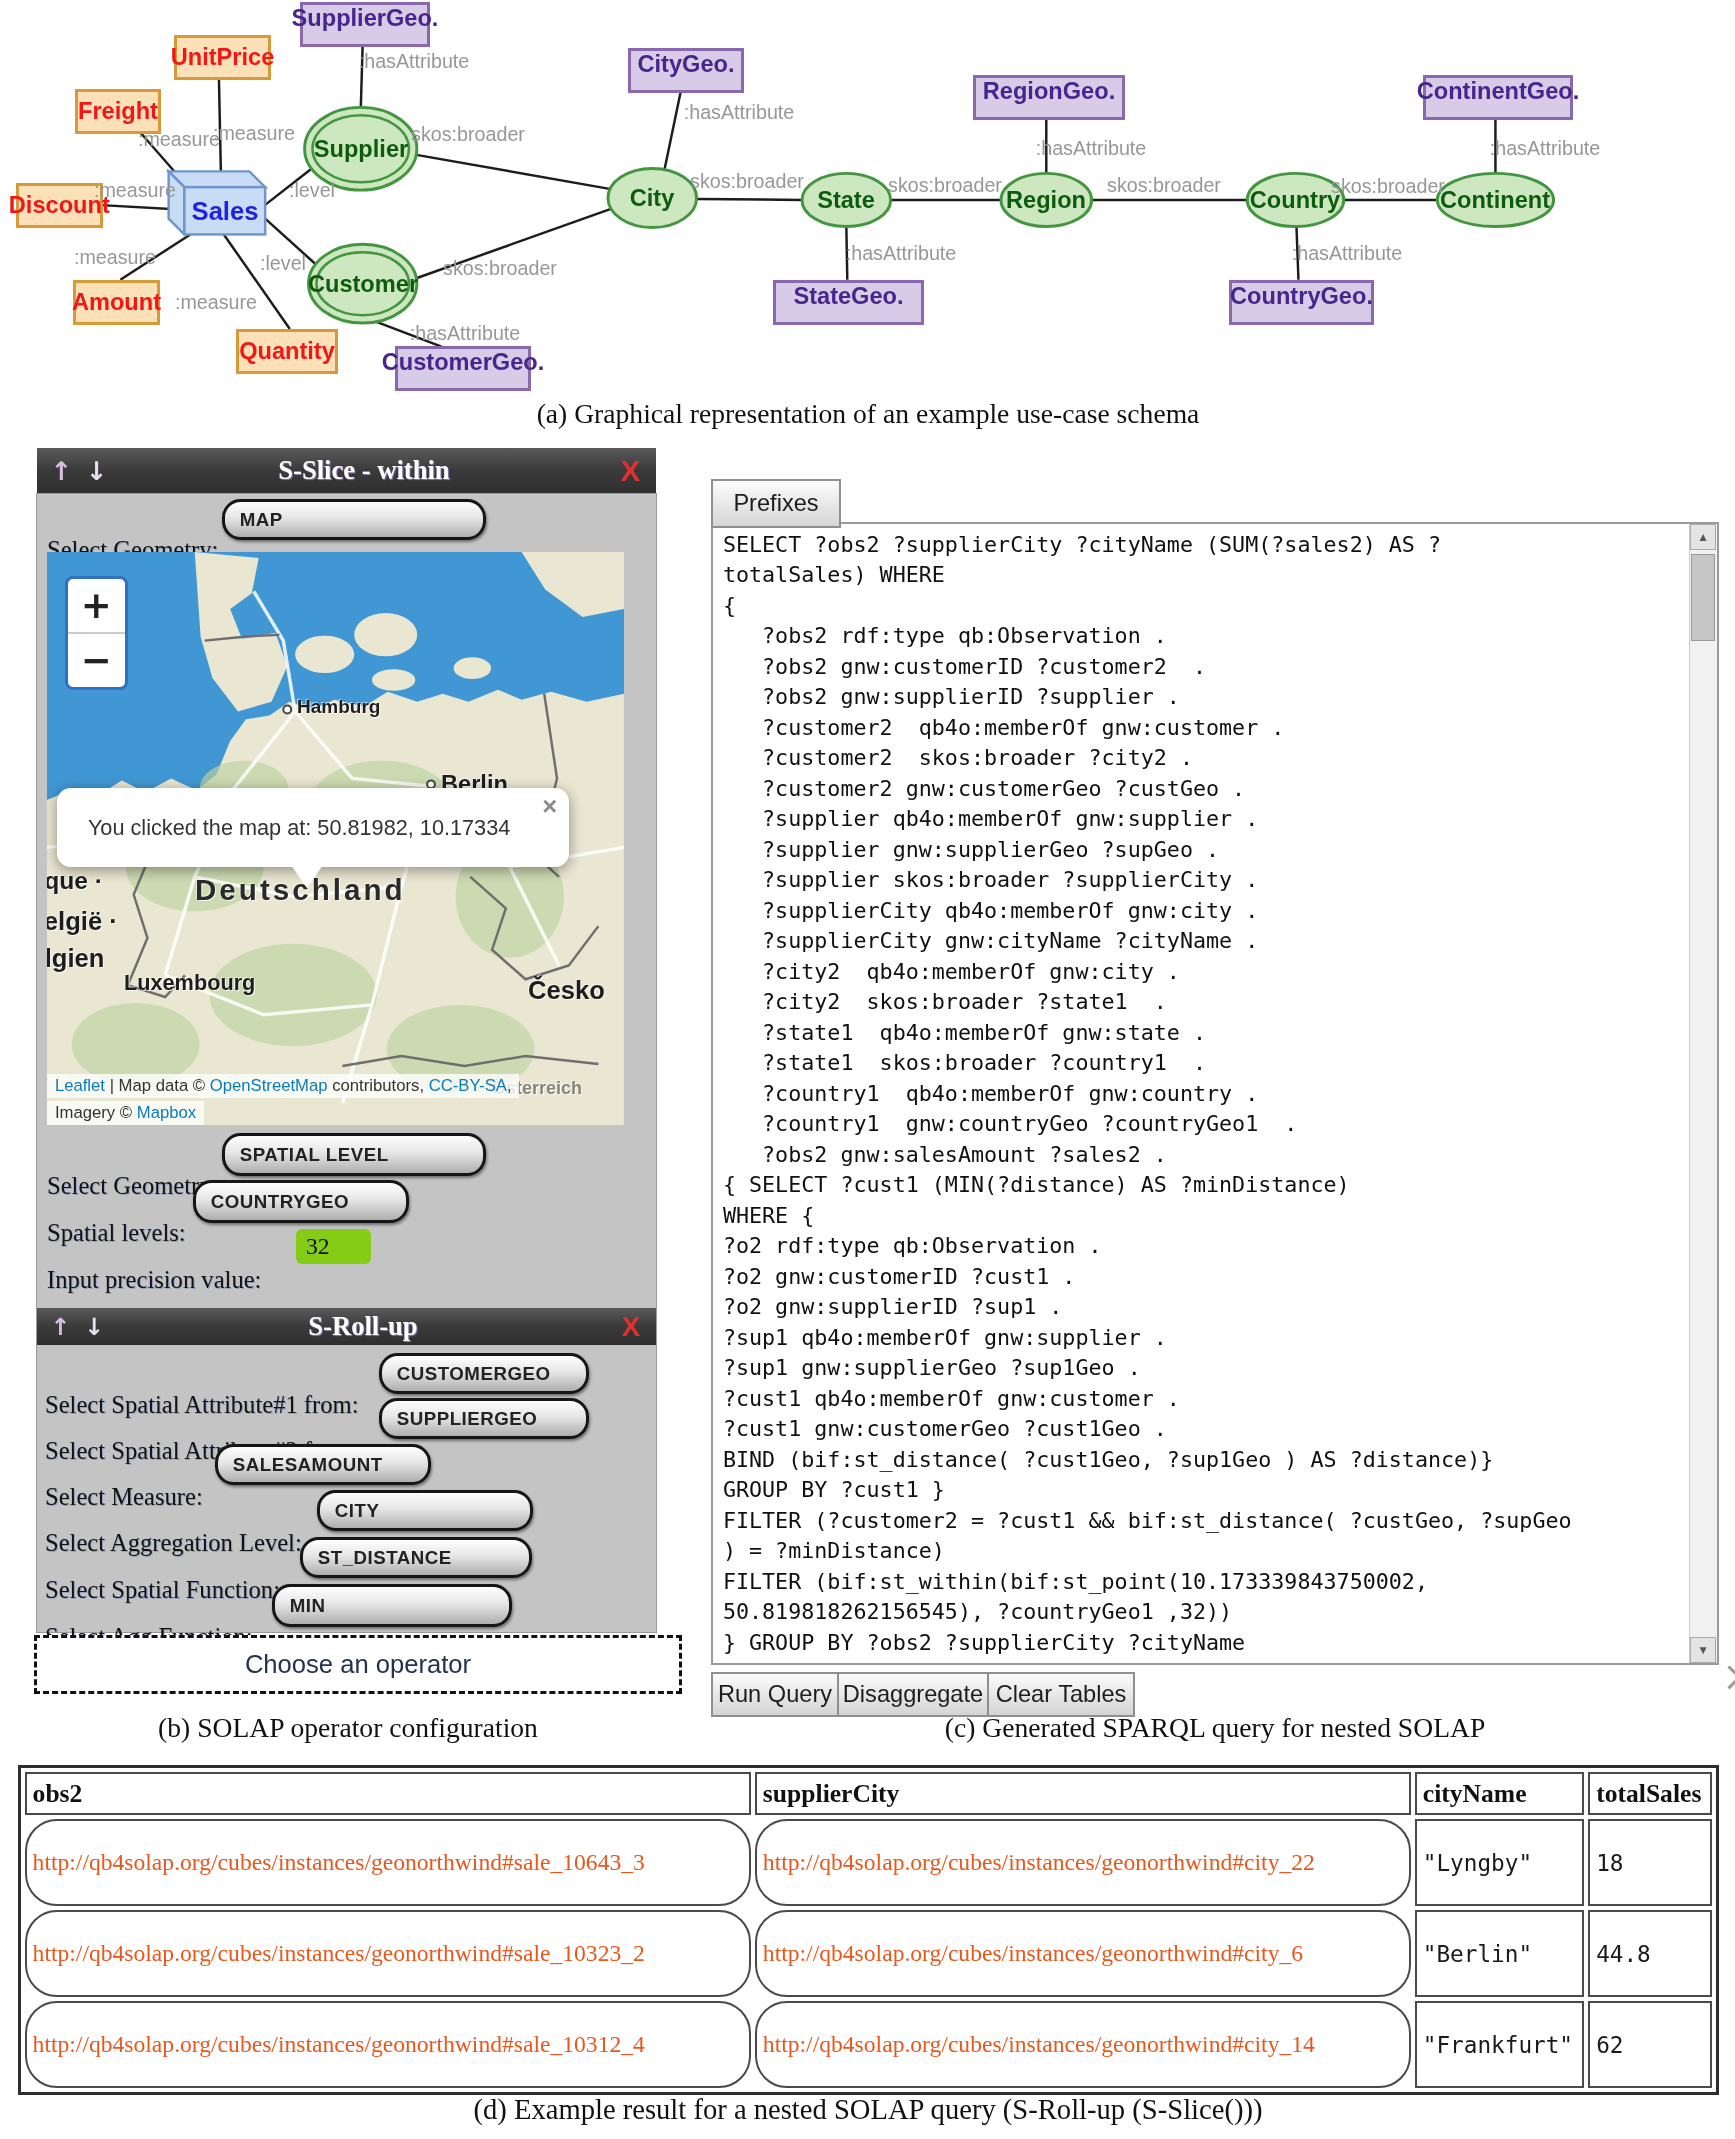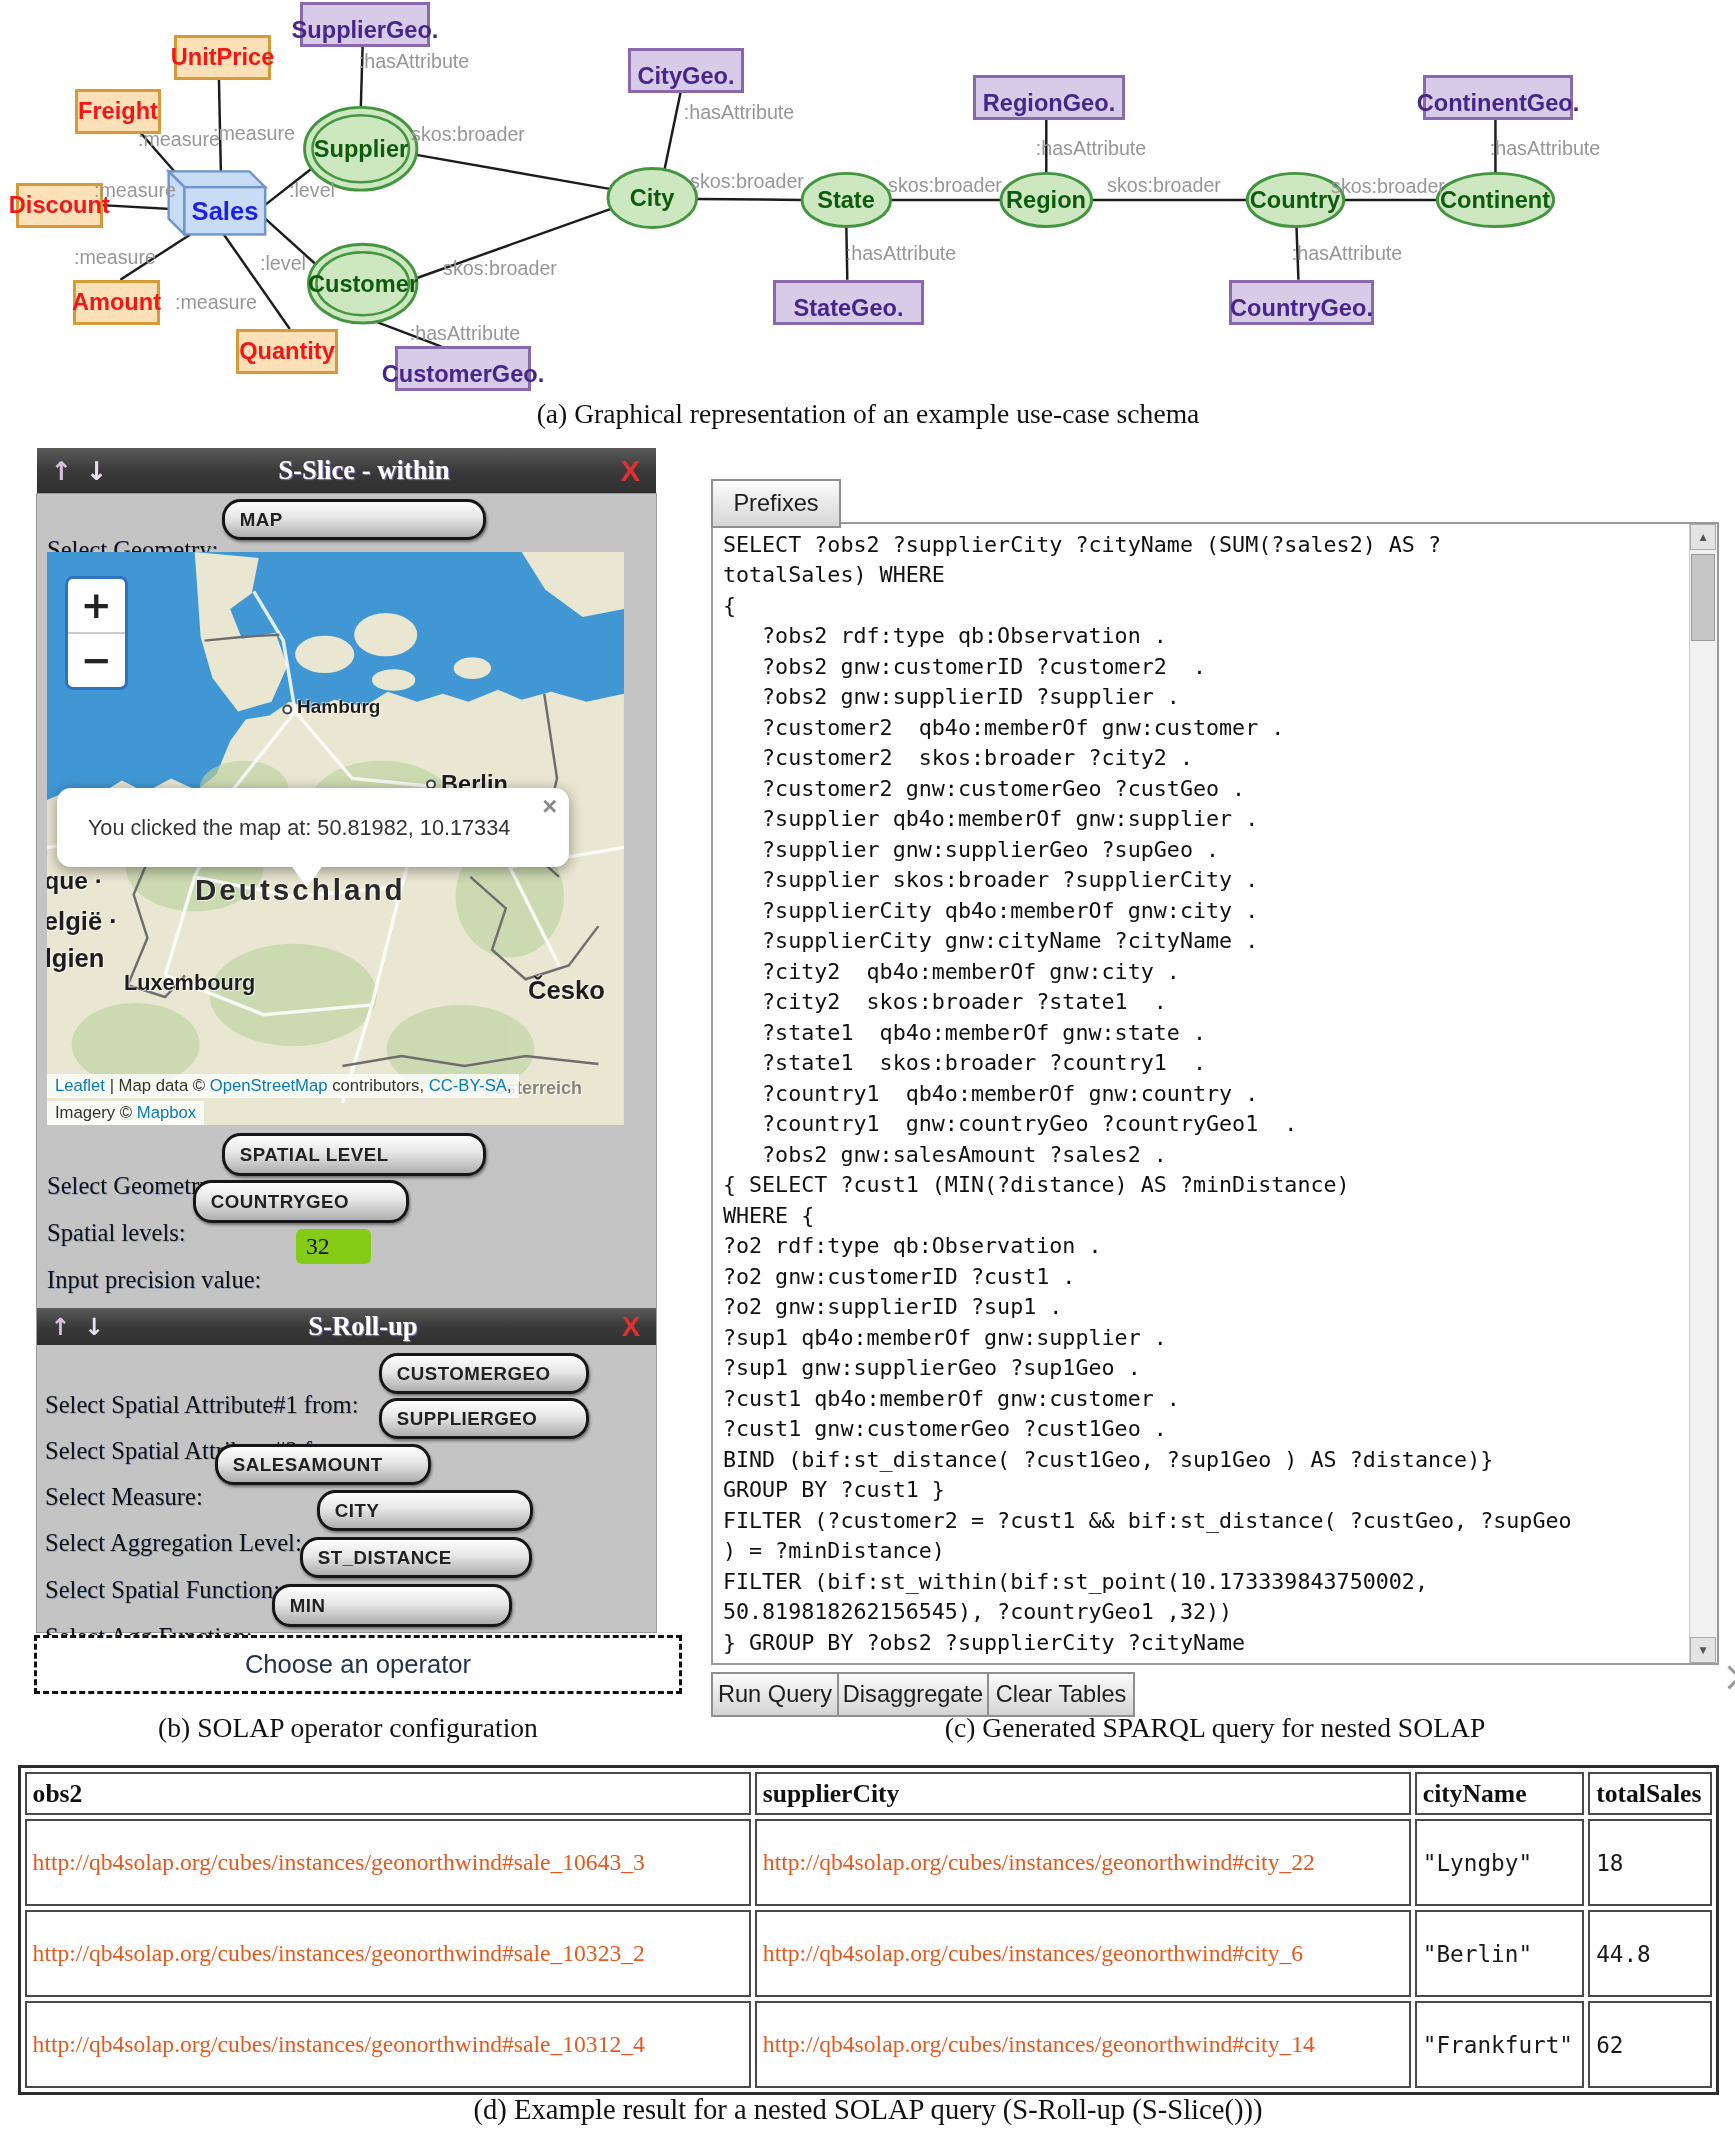--- a/index.html
+++ b/index.html
@@ -3,21 +3,21 @@
 <meta charset="utf-8">
 <style>
   html,body{margin:0;padding:0;background:#fff;}
   #page{position:relative;width:1736px;height:2140px;background:#fff;overflow:hidden;
         font-family:"Liberation Sans",sans-serif;}
   .abs{position:absolute;}
   
   .obox{position:absolute;display:flex;align-items:center;justify-content:center;
         background:#fbe0b8;border:3px solid #d69a38;color:#f21616;
         font:bold 23.6px "Liberation Sans",sans-serif;white-space:nowrap;}
-  .pbox{position:absolute;display:flex;align-items:flex-end;justify-content:center;
+  .pbox{position:absolute;display:flex;align-items:flex-start;justify-content:center;
         background:#d8cbe8;border:3px solid #8a68ae;color:#47258c;
         font:bold 23.6px "Liberation Sans",sans-serif;white-space:nowrap;}
   .nlabel{position:absolute;transform:translate(-50%,-50%);color:#0d5c0d;
         font:bold 23.6px "Liberation Sans",sans-serif;white-space:nowrap;}
   .elabel{position:absolute;transform:translate(-50%,-50%);color:#979797;
         font:19.7px "Liberation Sans",sans-serif;white-space:nowrap;}
   .caption{position:absolute;color:#111;font:27.6px "Liberation Serif",serif;
         white-space:nowrap;transform:translateX(-50%);}
   
   .panelbar{position:absolute;display:flex;align-items:center;
@@ -86,21 +86,21 @@
        font:23.6px "Liberation Sans",sans-serif;color:#1d1d1d;}
   #grip{position:absolute;left:1721px;top:1669px;width:13.8px;height:13.8px;
        border-right:3px solid #999;border-bottom:3px solid #999;transform:rotate(-45deg);}
   
   #rtable{position:absolute;left:17.7px;top:1765px;width:1701px;border:3px solid #2d2d2d;
        background:#fff;box-sizing:border-box;}
   #rtable table{border-collapse:separate;border-spacing:4.9px;width:100%;}
   #rtable th{border:2px solid #4a4a4a;height:39px;text-align:left;padding:0 5.9px;
        font:bold 25.6px "Liberation Serif",serif;color:#111;}
   #rtable td{border:2px solid #4a4a4a;height:83px;padding:0 5.9px;vertical-align:middle;}
-  .urlcell{font:23.6px "Liberation Serif",serif;color:#e8581c;}
+  .urlcell{font:23.6px "Liberation Serif",serif;color:#e8581c;border-radius:32px;}
   .monocell{font:22.7px "DejaVu Sans Mono",monospace;color:#1a1a1a;}
 </style>
 </head>
 <body>
 
 <div id="page">
 
   <div class="abs" style="left:0;top:0;width:1736px;height:394px;">
     <svg width="1736" height="394" viewBox="0 0 1762 400">
       <g stroke="#1c1c1c" stroke-width="2.5">

